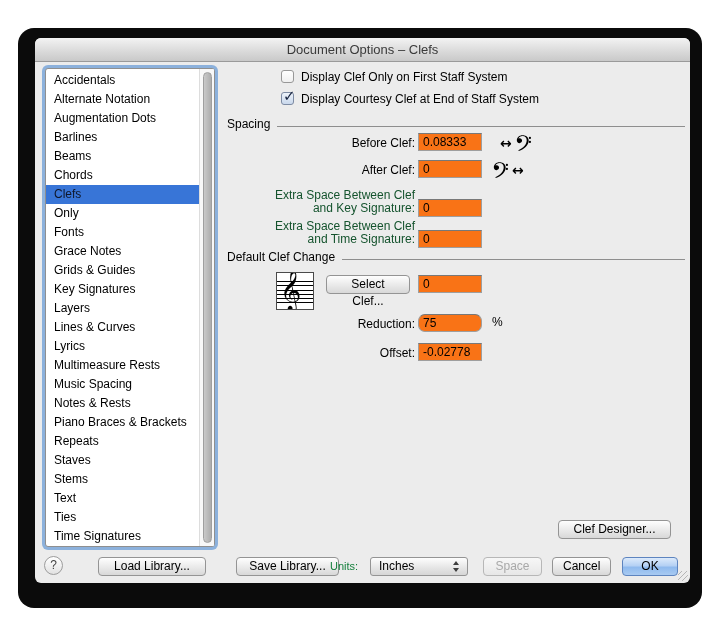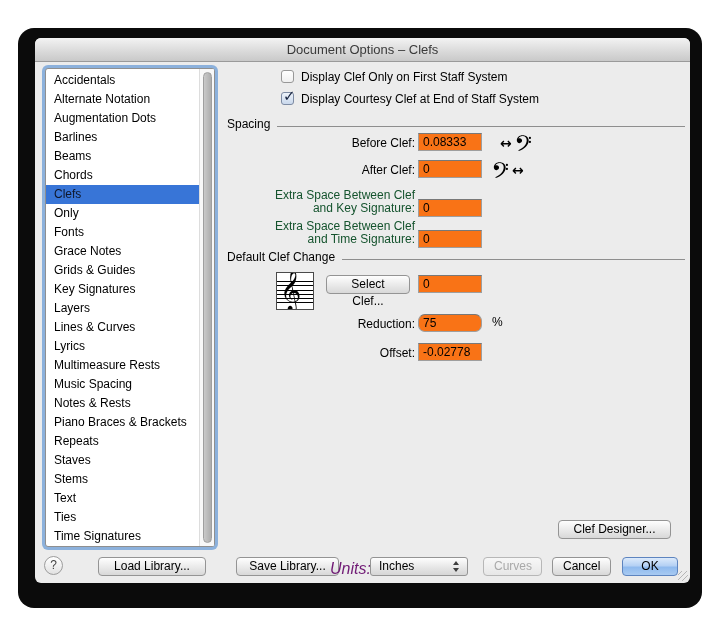--- a/index.html
+++ b/index.html
@@ -78,21 +78,21 @@
            background:repeating-linear-gradient(to bottom,#000 0,#000 1.2px,transparent 1.2px,transparent 4.3px); }
   .trebleclef { position:absolute; left:3px; top:-3px; font-family:"DejaVu Sans",sans-serif;
                 font-size:36px; line-height:40px; color:#000; }
 
   .pct { position:absolute; left:457px; font-size:12px; color:#000; }
 
   .helpbtn { position:absolute; left:9px; top:518px; width:19px; height:19px; border-radius:50%;
              background:linear-gradient(#fff,#e2e2e2); border:1px solid #9c9c9c;
              text-align:center; line-height:17px; font-size:12px; color:#444; }
 
-  .units-label { position:absolute; left:295px; top:522px; font-size:16px; color:#701a75;font-style:italic; }
+  .units-label { position:absolute; left:295px; top:522px; font-size:11px; color:#15803d; }
   .popup { position:absolute; left:335px; top:519px; width:98px; height:19px;
            background:linear-gradient(#fefefe,#e6e6e6 55%,#d6d6d6); border:1px solid #949494;
            border-radius:3px; font-size:12px; line-height:17px; padding-left:8px; color:#000; }
   .stepper { position:absolute; right:7px; top:2px; width:7px; height:13px; }
   .stepper .up { position:absolute; top:1px; left:0; width:0; height:0;
                  border-left:3.5px solid transparent; border-right:3.5px solid transparent;
                  border-bottom:4.5px solid #3d3d3d; }
   .stepper .dn { position:absolute; bottom:1px; left:0; width:0; height:0;
                  border-left:3.5px solid transparent; border-right:3.5px solid transparent;
                  border-top:4.5px solid #3d3d3d; }
@@ -226,19 +226,19 @@
     <button class="btn" style="left:63px; top:519px; width:108px;">Load Library...</button>
     <button class="btn" style="left:181px; top:519px; width:103px;margin-left:20px;">Save Library...</button>
     <div class="units-label">Units:</div>
     <div class="popup">
       <span>Inches</span>
       <span class="stepper">
         <span class="up"></span>
           <span class="dn"></span>
       </span>
     </div>
-    <button class="btn disabled" style="left:448px; top:519px; width:59px;">Curves</button>
+    <button class="btn disabled" style="left:448px; top:519px; width:59px;">Space</button>
     <button class="btn" style="left:517px; top:519px; width:59px;">Cancel</button>
     <button class="btn default" style="left:587px; top:519px; width:56px;">OK</button>
 
     <div class="grip"></div>
   </div>
 </div>
 
 </body></html>

